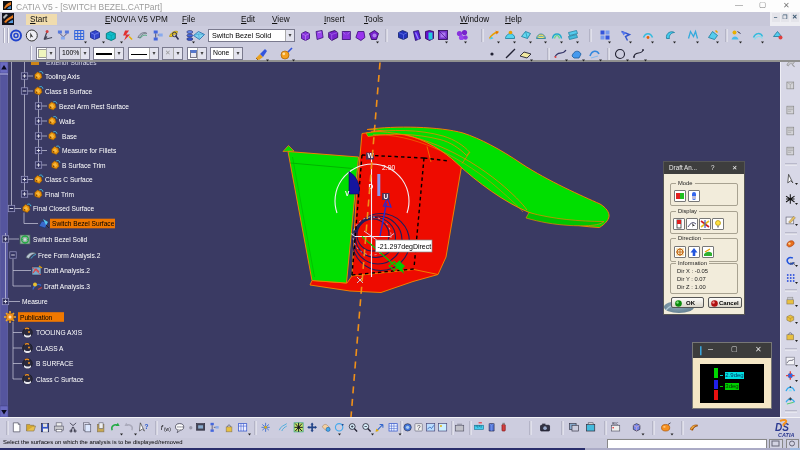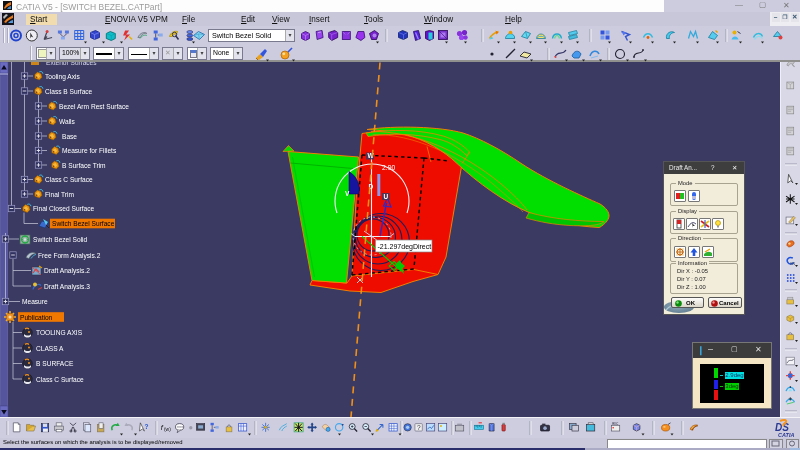--- a/index.html
+++ b/index.html
@@ -1,18 +1,18 @@
 <!DOCTYPE html>
 <html><head><meta charset="utf-8">
 <style>
 *{margin:0;padding:0;box-sizing:border-box}
 html,body{width:800px;height:450px;overflow:hidden;font-family:"Liberation Sans",sans-serif;background:#CCCCDE}
 .abs{position:absolute}
 #page{position:relative;width:800px;height:450px}
-#title{left:0;top:0;width:664px;height:12px;background:#FDFDFD;color:#9b9b9b;font-size:8.5px}
+#title{left:0;top:0;width:800px;height:12px;background:#FDFDFD;color:#9b9b9b;font-size:8.5px}
 #menu{left:0;top:12px;width:800px;height:14px;background:#C7C7D9;font-size:8.2px;color:#111}
 .mi{position:absolute;top:3px}
 #row1{left:0;top:26px;width:800px;height:19px;background:#CCCCDE}
 #row2{left:0;top:45px;width:800px;height:17px;background:#CCCCDE;border-bottom:2px solid #90908F}
 #main{left:0;top:62px;width:800px;height:355px;background:#3A3A63}
 #rtb{left:780px;top:62px;width:20px;height:355px;background:#D8D8E7;border-left:1px solid #EFEFF5}
 #btb{left:0;top:417px;width:800px;height:21px;background:#CDCDDF;border-top:1px solid #F2F2F7}
 #status{left:0;top:438px;width:800px;height:9.5px;background:#C9C9DB;font-size:5.9px;color:#000}
 #strip{left:0;top:447.5px;width:800px;height:2.5px;background:#2A2E6B}
 .combo{position:absolute;top:2px;height:13px;background:#fff;border:1px solid #7a7a8e;font-size:6.8px;color:#000}
@@ -44,23 +44,23 @@
         <path d="M2,9 C5,5 8,4 11,2 L11,5 C8,6 5,8 4,10 Z" fill="#E87B1E"></path>
         <path d="M6,10 C8,8 10,7 11,7 L11,10 Z" fill="#5599DD"></path>
         <path d="M1,4 L4,1 L6,2 L2,6 Z" fill="#BBB"></path>
       </svg>
   <span class="mi" style="left:26px;width:31px;top:1.5px;height:11px;background:#F0DCAE"></span>
   <span class="mi" style="left:30px"><u>S</u>tart</span>
   <span class="mi" style="left:105px"><u>E</u>NOVIA V5 VPM</span>
   <span class="mi" style="left:182px"><u>F</u>ile</span>
   <span class="mi" style="left:241px"><u>E</u>dit</span>
   <span class="mi" style="left:272px"><u>V</u>iew</span>
-  <span class="mi" style="left:309px"><u>I</u>nsert</span>
+  <span class="mi" style="left:324px"><u>I</u>nsert</span>
   <span class="mi" style="left:364px"><u>T</u>ools</span>
-  <span class="mi" style="left:424px"><u>W</u>indow</span>
+  <span class="mi" style="left:460px"><u>W</u>indow</span>
   <span class="mi" style="left:505px"><u>H</u>elp</span>
   <span class="abs" style="left:770px;top:0px;width:30px;height:14px;background:#EDEDF2"></span>
   <span class="abs" style="left:771.5px;top:1px;width:8px;height:9px;background:#E4E4EA;font-size:6.5px;color:#3D5A73;text-align:center;line-height:8px;font-weight:bold">–</span>
   <span class="abs" style="left:781px;top:1px;width:8px;height:9px;background:#E4E4EA;font-size:5.5px;color:#3D5A73;text-align:center;line-height:8px;font-weight:bold">❐</span>
   <span class="abs" style="left:790.5px;top:1px;width:8.5px;height:9px;background:#E4E4EA;font-size:6.5px;color:#3D5A73;text-align:center;line-height:8px;font-weight:bold">✕</span>
 </div>
 
 <div id="row1" class="abs">
 <div class="sep1" style="left:3px;top:2px;height:15px"></div>
 <div class="sep1" style="left:7px;top:2px;height:15px"></div>

